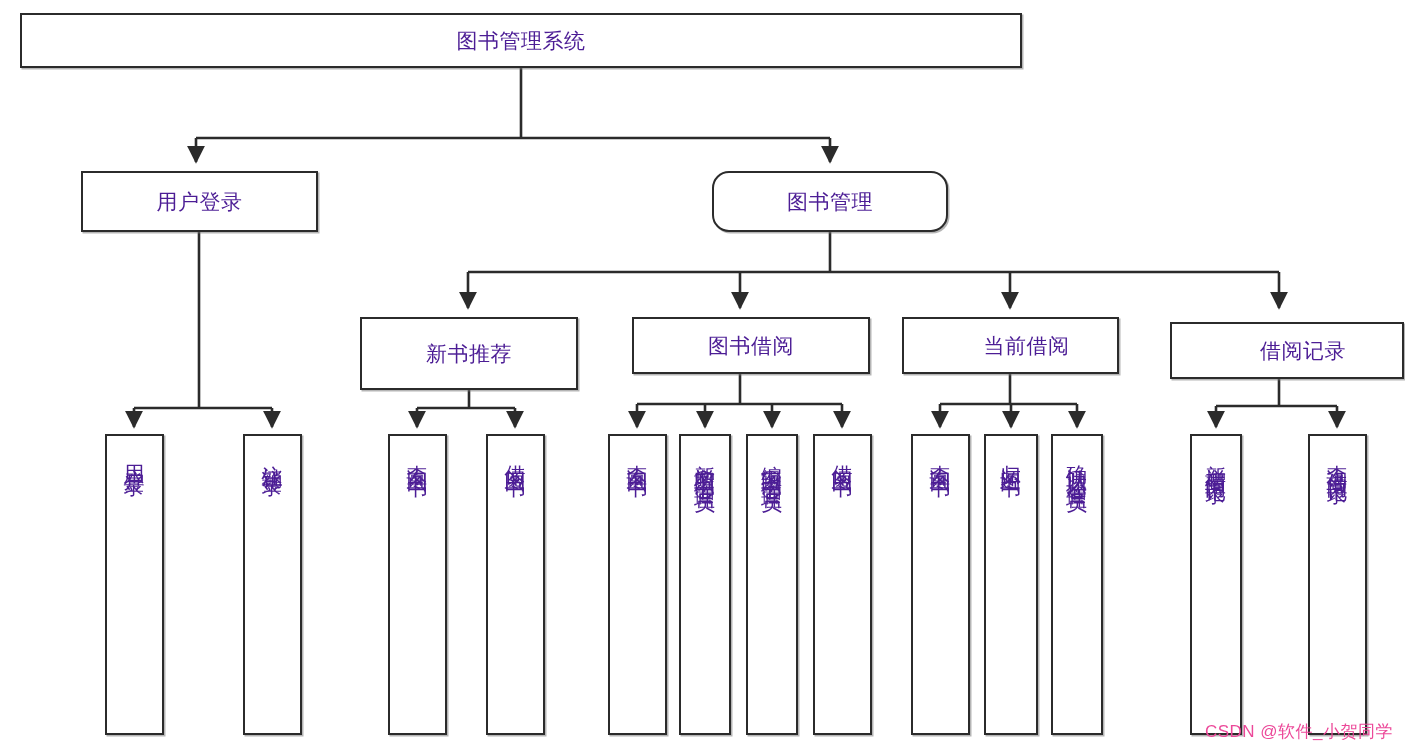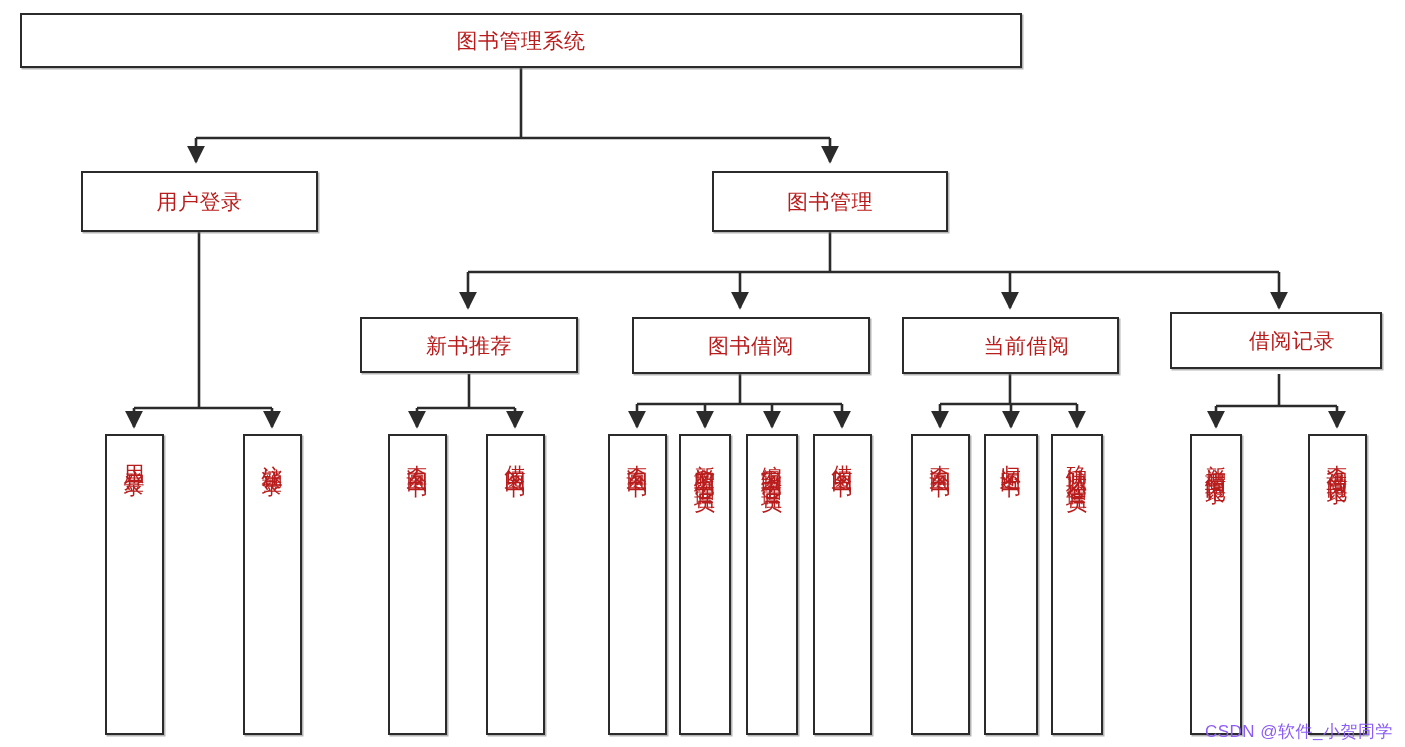--- a/index.html
+++ b/index.html
@@ -27,21 +27,21 @@
     background:#ffffff;
     border:2px solid #2b2b2b;
     box-shadow:1.5px 1.5px 0 0 rgba(120,120,120,.55);
     display:flex;
     align-items:center;
     justify-content:center;
   }
   .node .lbl{
     font-size:21px;
     letter-spacing:.5px;
-    color:#b91c1c;
+    color:#4c1d95;
     white-space:nowrap;
     line-height:1;
   }
   
   .leaf .lbl{
     writing-mode:vertical-rl;
     text-orientation:upright;
     font-size:21px;
     letter-spacing:4px;
     line-height:1;
@@ -50,21 +50,21 @@
   .leaf{
     align-items:flex-start;
     justify-content:center;
     padding-top:12px;
   }
   .watermark{
     position:absolute;
     right:12px;
     bottom:4px;
     font-size:17px;
-    color:#8b5cf6;
+    color:#ec4899;
     letter-spacing:.5px;
     white-space:nowrap;
     pointer-events:none;
   }
 </style>
 </head>
 <body>
 
 <div id="canvas">
 
@@ -118,34 +118,34 @@
     </g>
   </svg>
 
   <div class="node root" style="left:20px; top:13px; width:1002px; height:55px;">
     <span class="lbl">图书管理系统</span>
   </div>
 
   <div class="node" style="left:81px; top:171px; width:237px; height:61px;">
     <span class="lbl">用户登录</span>
   </div>
-  <div class="node" style="left:712px; top:171px; width:236px; height:61px;">
+  <div class="node" style="left:712px; top:171px; width:236px; height:61px;border-radius:17px;">
     <span class="lbl">图书管理</span>
   </div>
 
-  <div class="node" style="left:360px; top:317px; width:218px; height:56px;justify-content:center;">
+  <div class="node" style="left:360px; top:317px; width:218px; height:73px;justify-content:center;">
     <span class="lbl">新书推荐</span>
   </div>
   <div class="node" style="left:632px; top:317px; width:238px; height:57px;">
     <span class="lbl">图书借阅</span>
   </div>
   <div class="node" style="left:902px; top:317px; width:217px; height:57px;padding-left:32px;">
     <span class="lbl">当前借阅</span>
   </div>
-  <div class="node" style="left:1170px; top:312px; width:212px; height:57px;padding-left:32px;">
+  <div class="node" style="left:1170px; top:322px; width:234px; height:57px;padding-left:32px;">
     <span class="lbl">借阅记录</span>
   </div>
 
   <div class="node leaf" style="left:105px; top:434px; width:59px; height:301px;">
     <span class="lbl">用户登录</span>
   </div>
   <div class="node leaf" style="left:243px; top:434px; width:59px; height:301px;">
     <span class="lbl">注销登录</span>
   </div>
 

